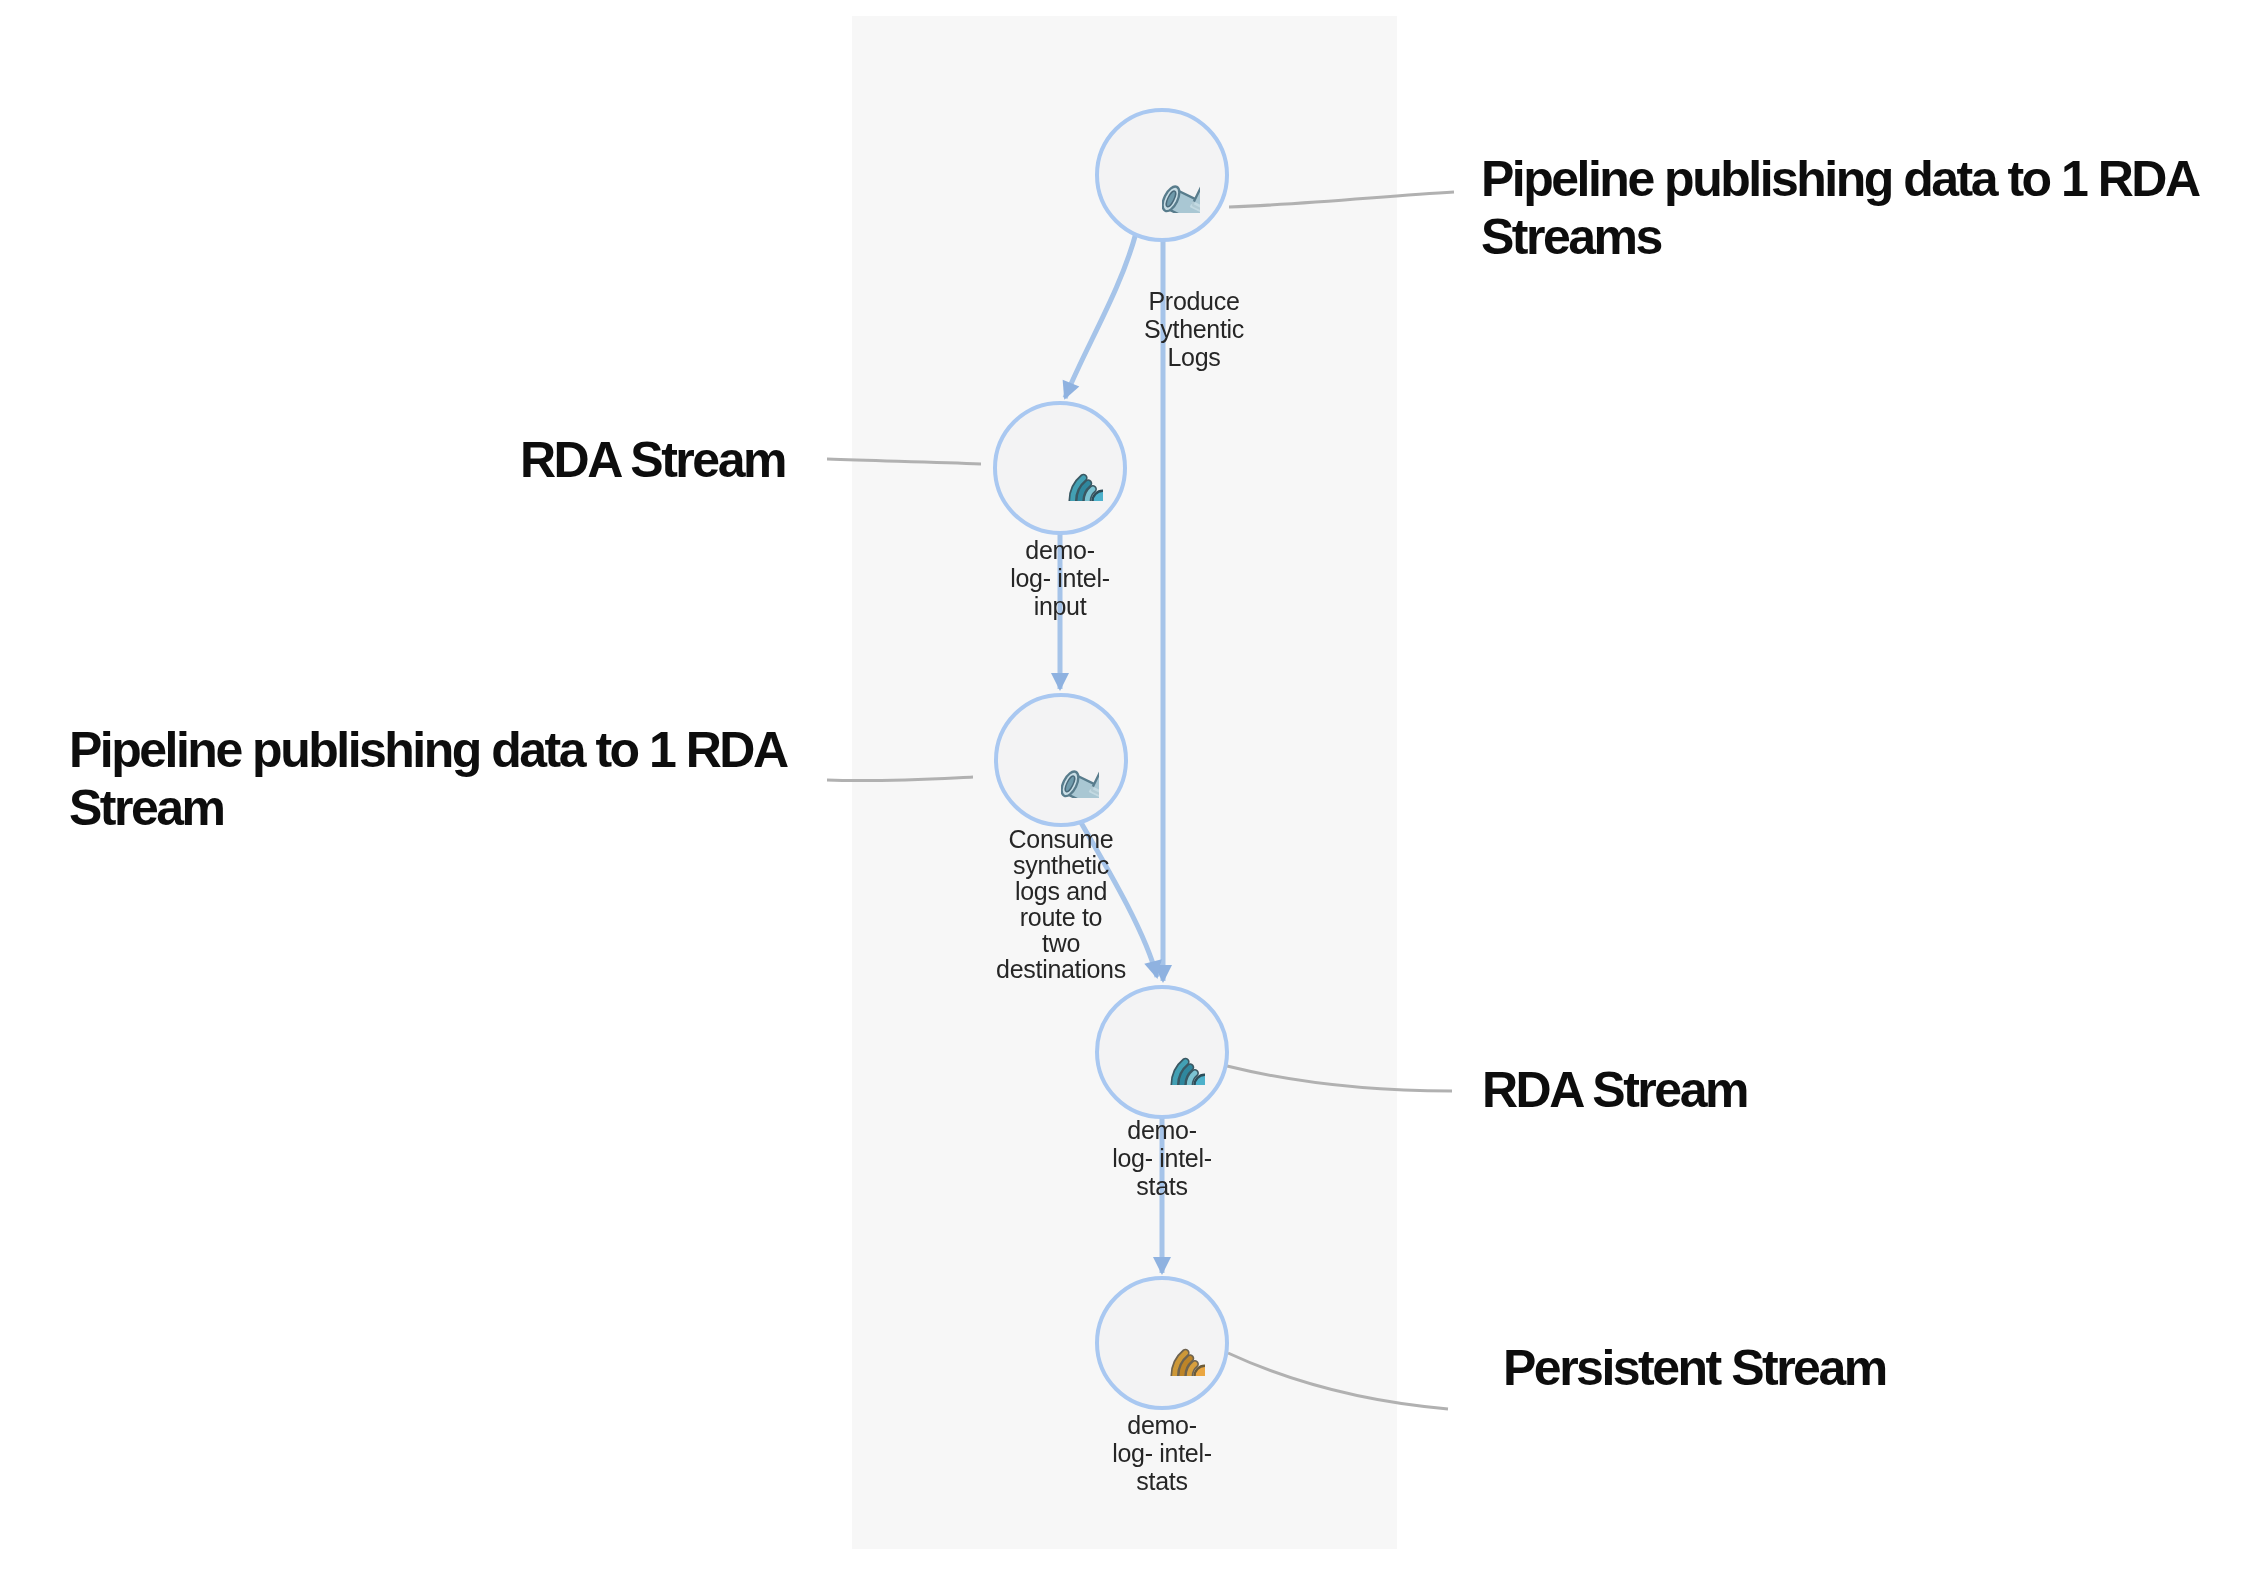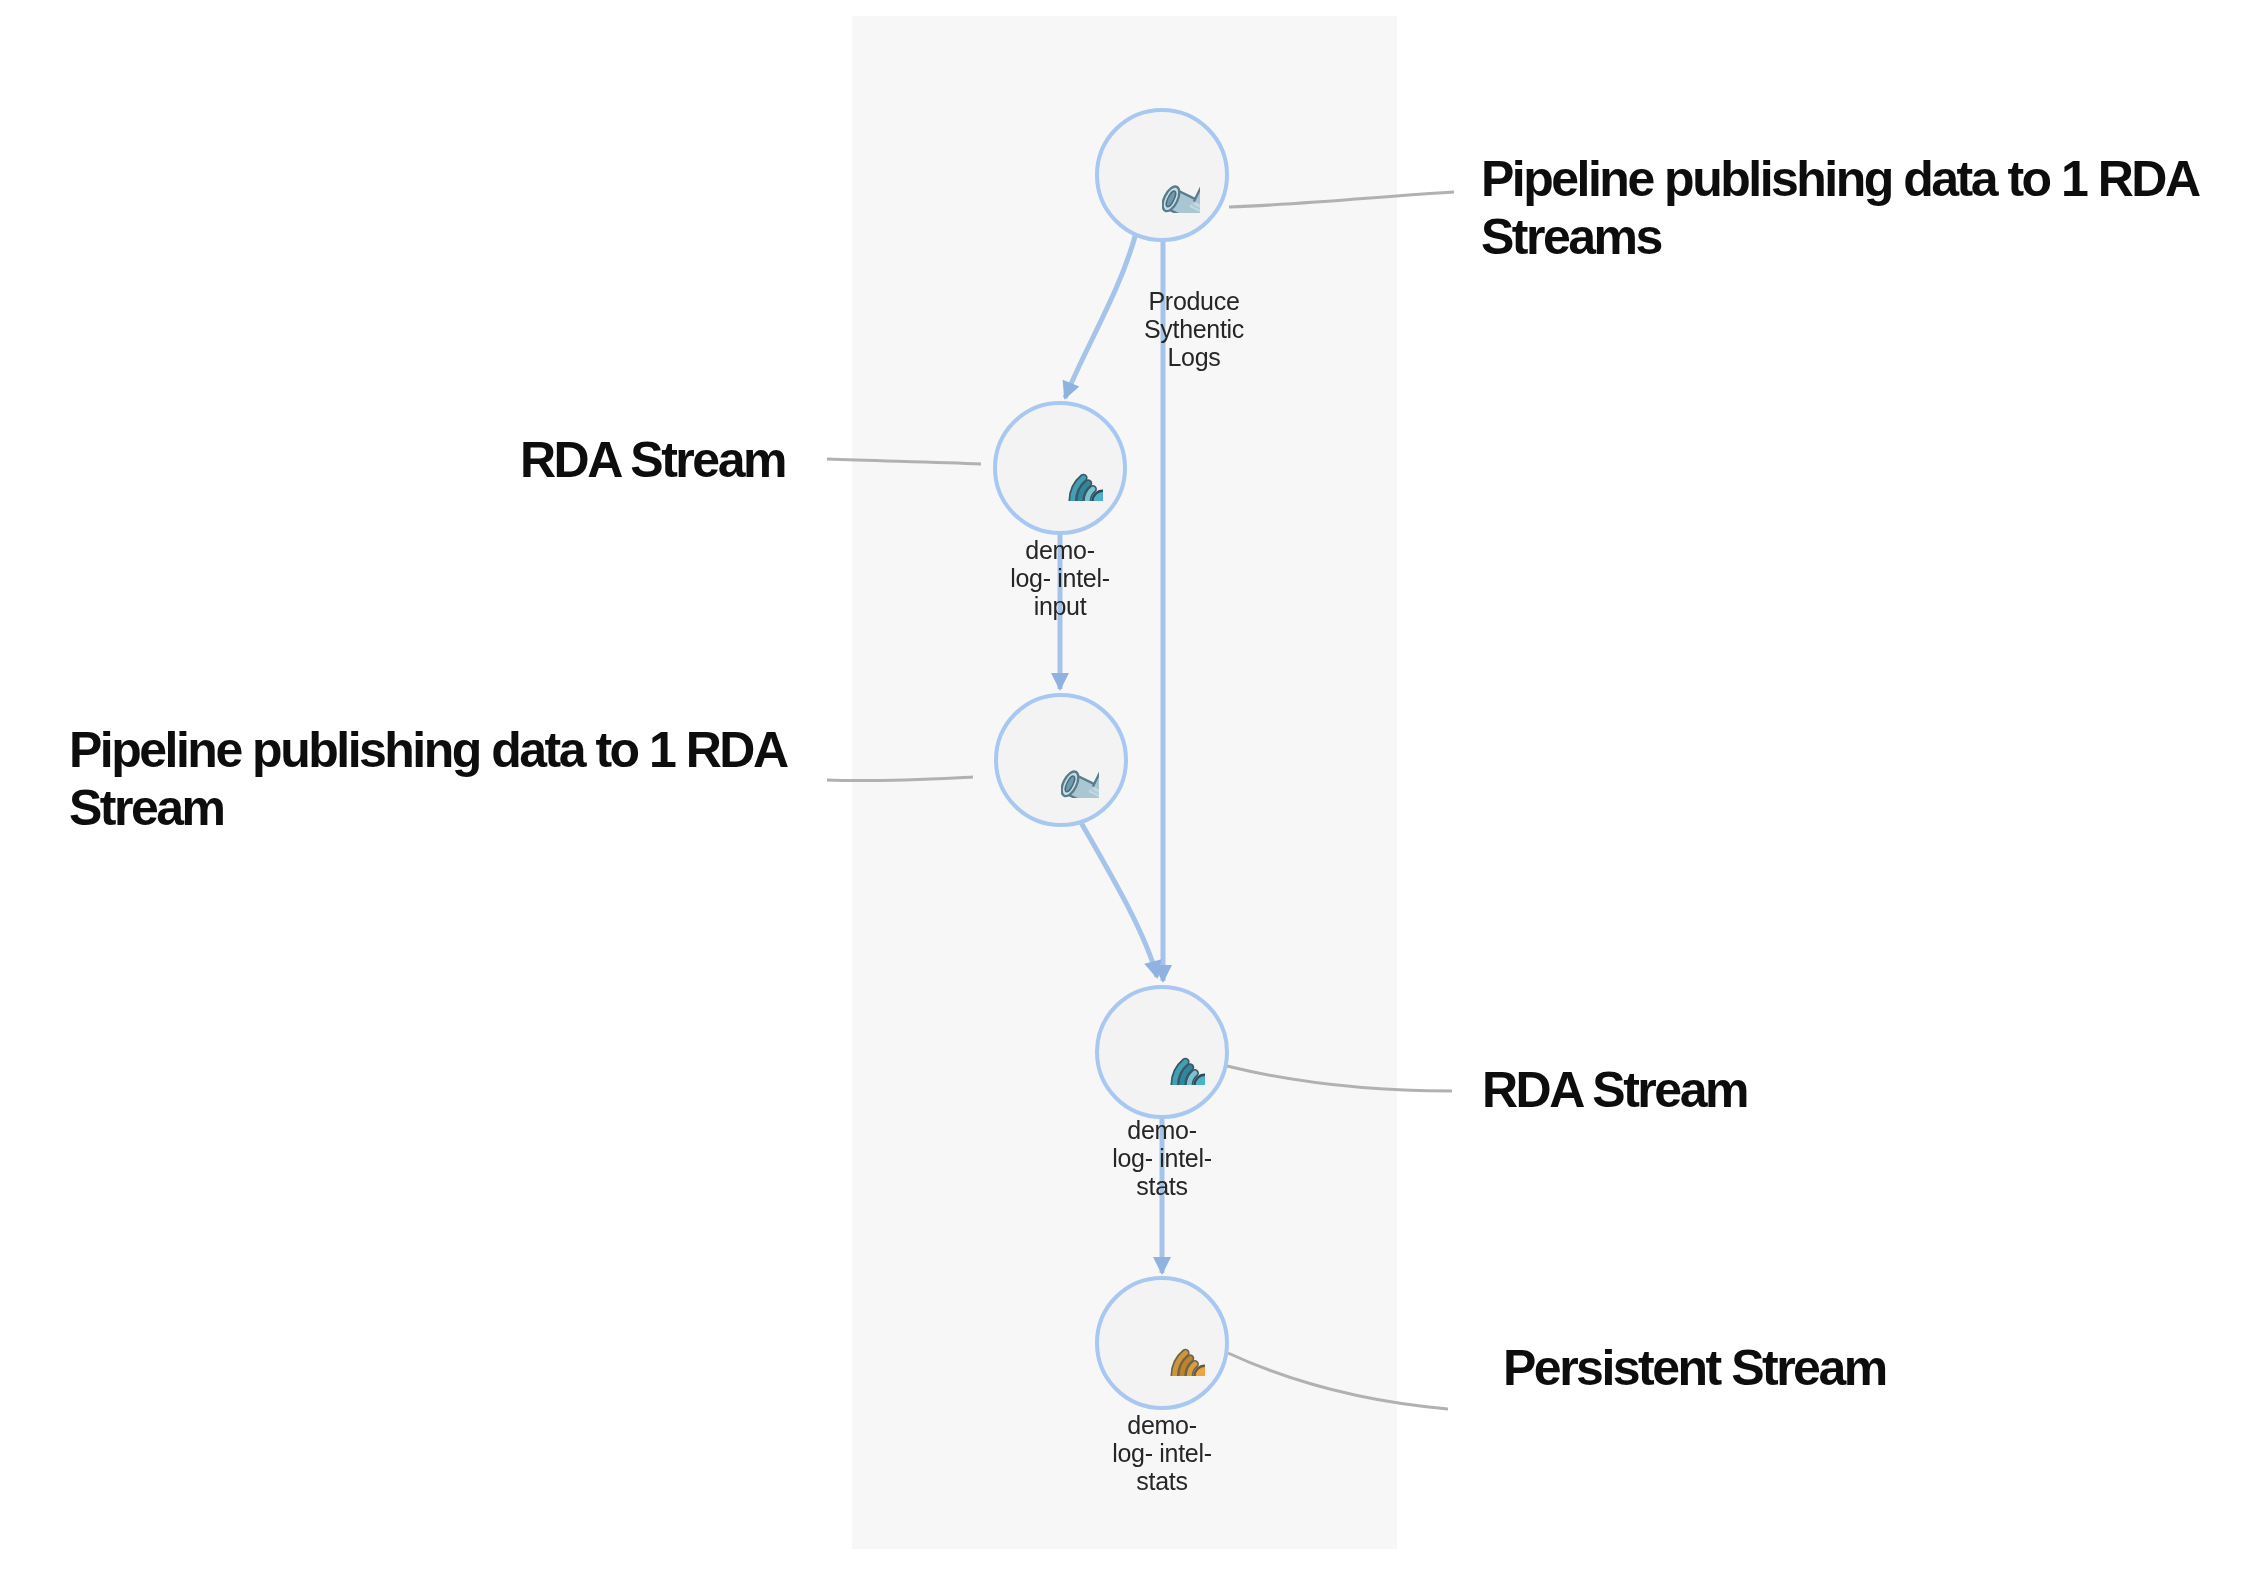--- a/index.html
+++ b/index.html
@@ -136,20 +136,26 @@
         <use href="#sym-stream-orange"></use>
       </svg>
   </div>
 
   <div class="node-label" style="left:1074px;top:243px;margin-top:44px;">Produce
 Sythentic
 Logs</div>
   <div class="node-label" style="left:940px;top:536px;">demo-
 log- intel-
 input</div>
+  <div class="node-label tight" style="left:941px;top:826px;">Consume
+synthetic
+logs and
+route to
+two
+destinations</div>
   <div class="node-label" style="left:1042px;top:1116px;">demo-
 log- intel-
 stats</div>
   <div class="node-label" style="left:1042px;top:1411px;">demo-
 log- intel-
 stats</div>
 
   <div class="annotation" style="left:1481px;top:150px;">Pipeline publishing data to 1 RDA
 Streams</div>
   <div class="annotation" style="left:520px;top:431px;">RDA Stream</div>

